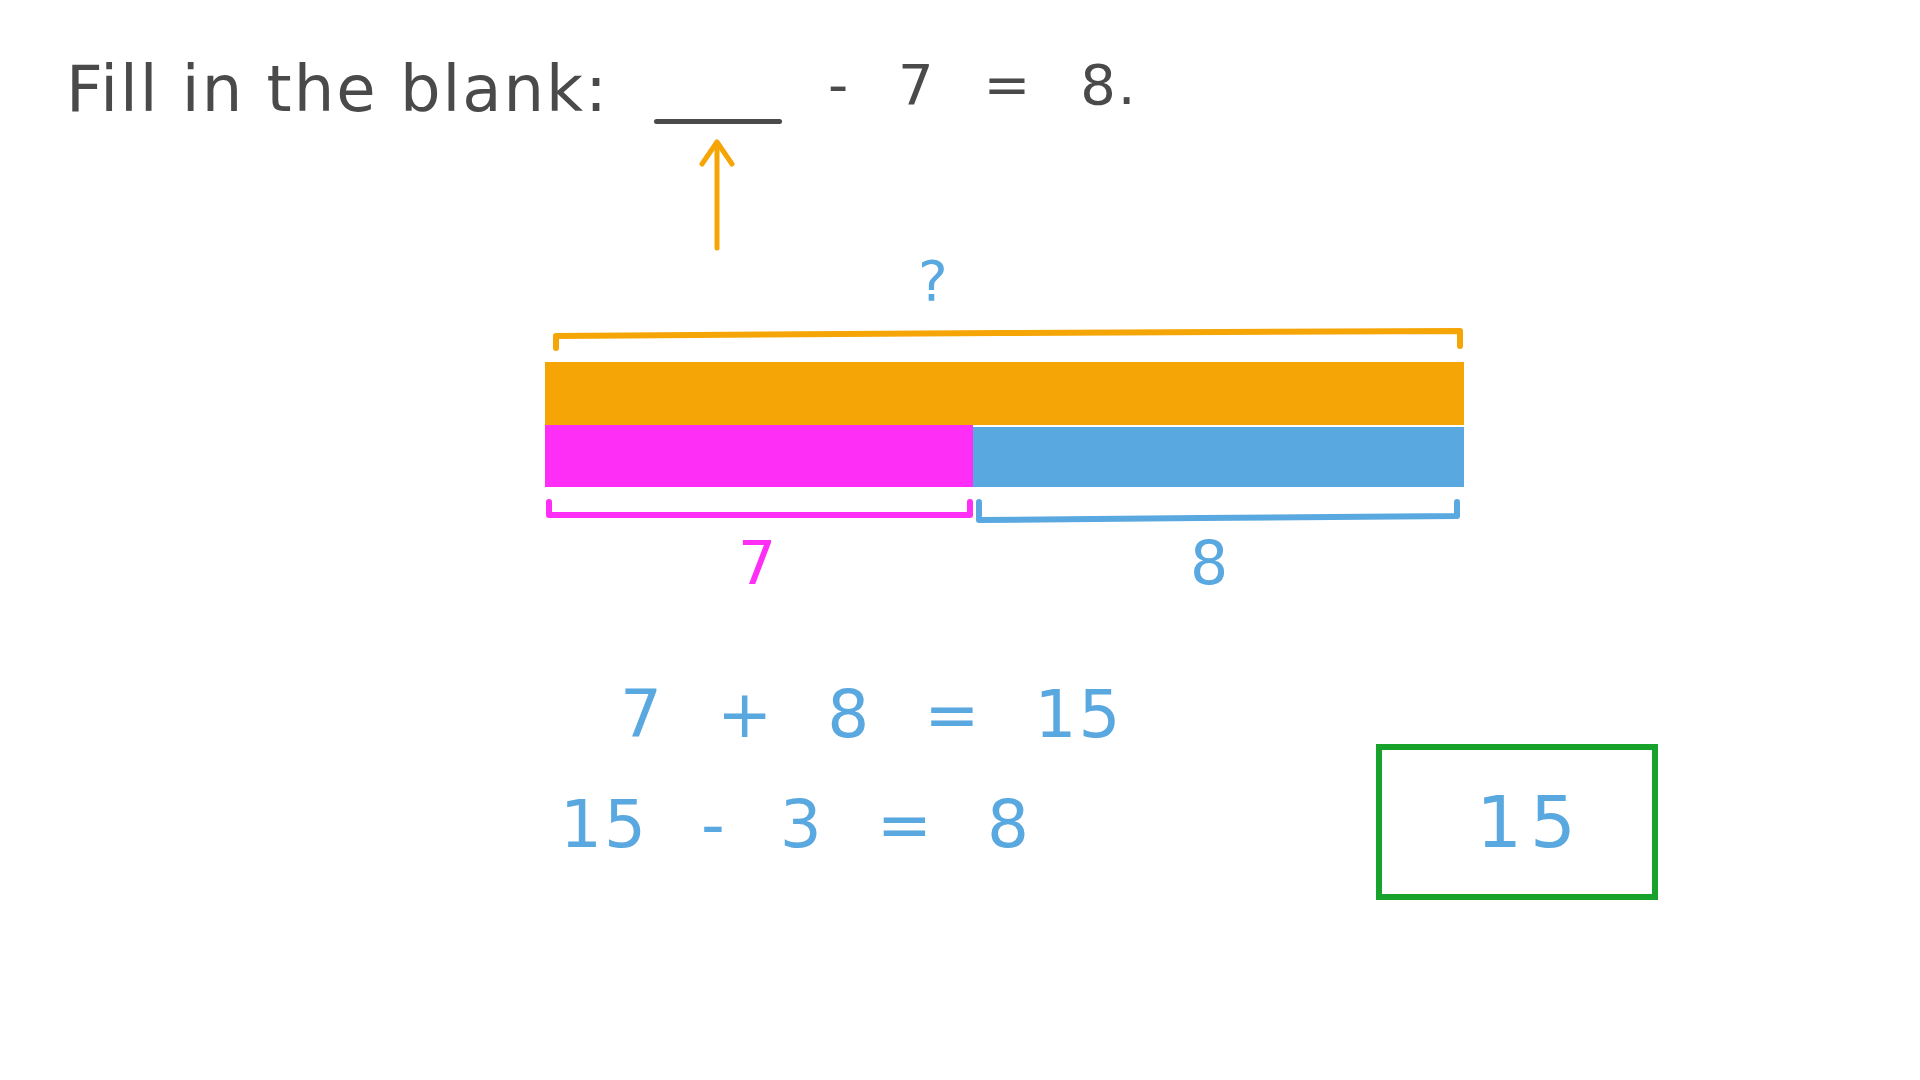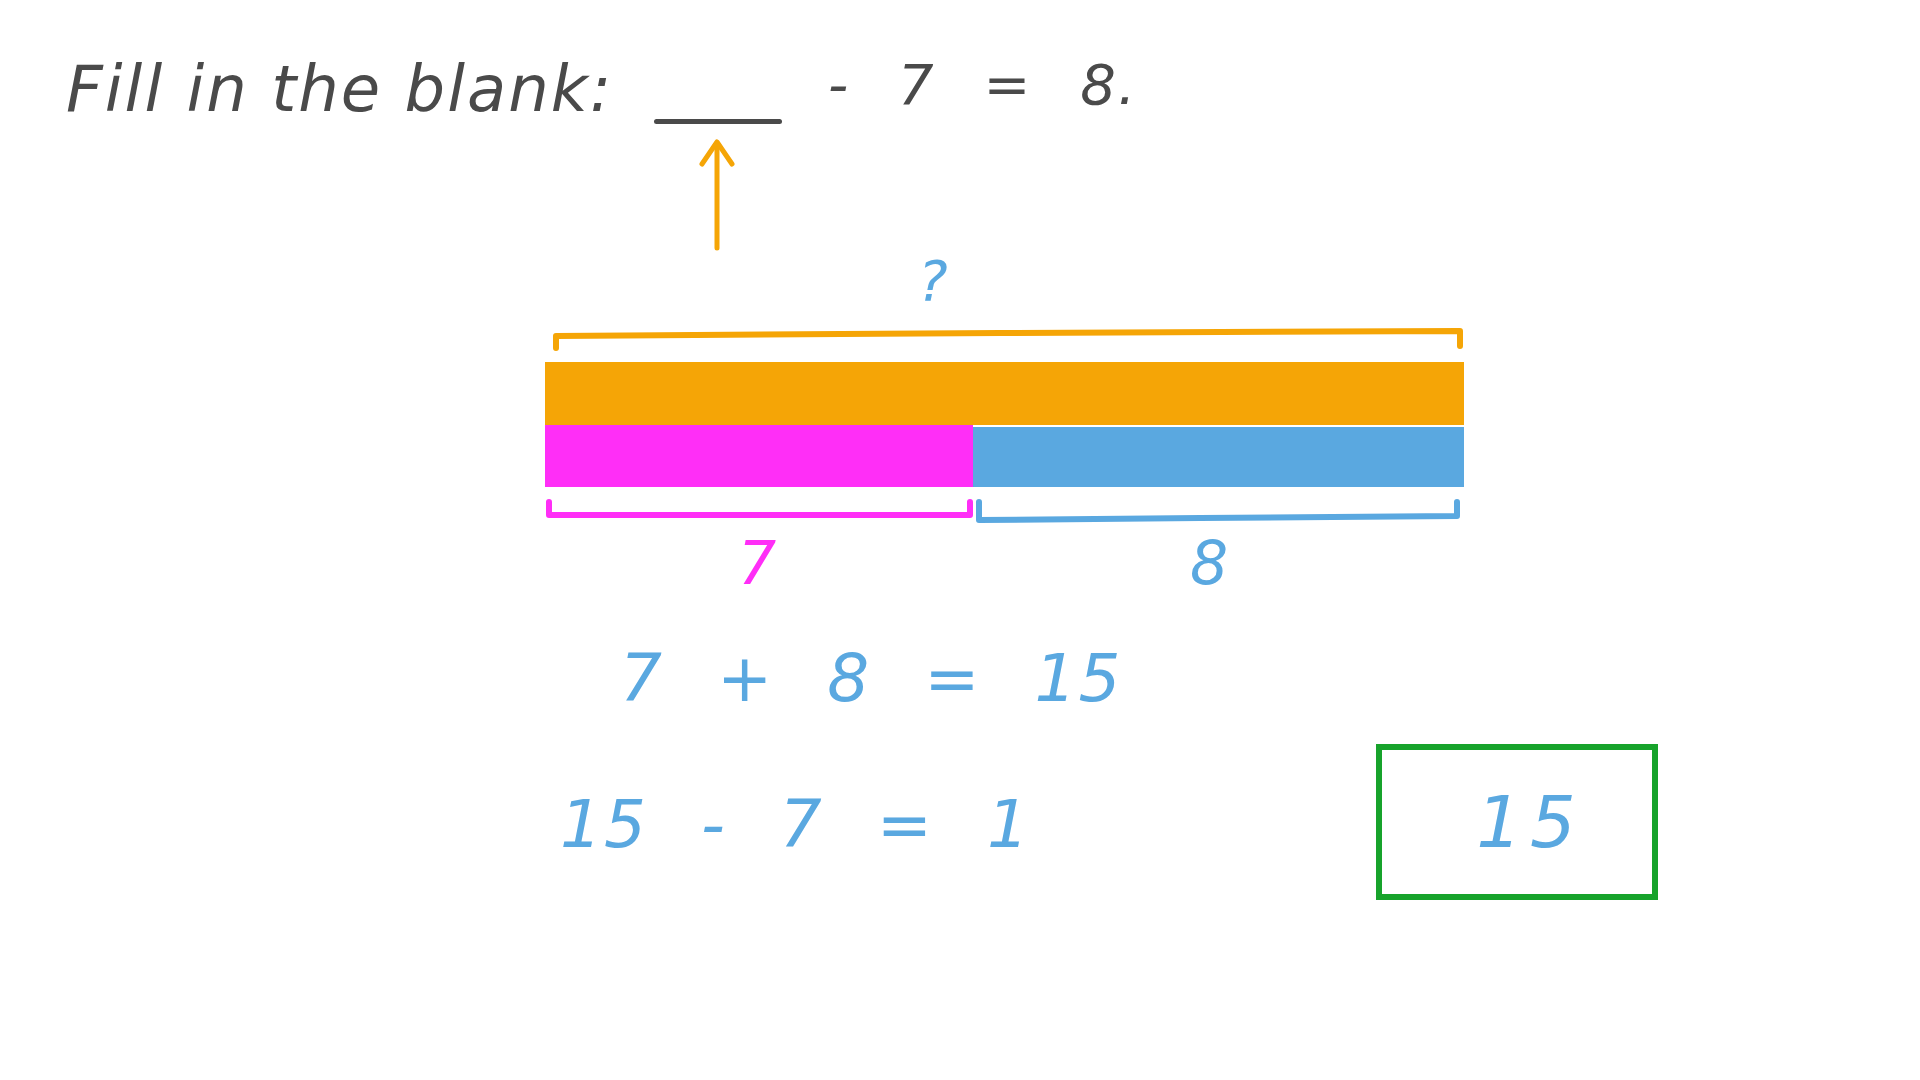--- a/index.html
+++ b/index.html
@@ -1,19 +1,19 @@
 <!DOCTYPE html>
 <html><head>
   <meta charset="utf-8">
   <style>
     html, body { margin: 0; padding: 0; background: #ffffff; }
     body { width: 1920px; height: 1080px; position: relative; overflow: hidden;
            font-family: "DejaVu Sans", sans-serif; }
     .abs { position: absolute; }
-    .hand { font-family: "DejaVu Sans", sans-serif; letter-spacing: 2px; font-style: italic; }
+    .hand { font-family: "DejaVu Sans", sans-serif; letter-spacing: 2px; }
     .title { left: 66px; top: 52px; font-size: 64px; color: #4a4a4a; }
     .eq-tail { left: 828px; top: 52px; font-size: 56px; color: #4a4a4a; word-spacing: 28px; }
     .blank-line { left: 654px; top: 119px; width: 128px; height: 5px; background: #4a4a4a; border-radius: 3px; }
     svg.overlay { position: absolute; left: 0; top: 0; }
     .q-label { left: 918px; top: 248px; font-size: 56px; color: #5aa8e0; }
     .bar { position: absolute; }
     .lbl { font-size: 60px; }
     .calc { font-size: 66px; color: #5aa8e0; word-spacing: 30px; }
     .answer-box { left: 1376px; top: 744px; width: 282px; height: 156px;
                   border: 6px solid #17a32b; box-sizing: border-box; }
@@ -44,17 +44,17 @@
 
 <div class="abs hand q-label">?</div>
 
 <div class="bar" style="left:545px; top:362px; width:919px; height:63px; background:#f5a506;"></div>
 <div class="bar" style="left:545px; top:425px; width:428px; height:62px; background:#ff2ef7;"></div>
 <div class="bar" style="left:973px; top:427px; width:491px; height:60px; background:#5aa8e0;"></div>
 
 <div class="abs hand lbl" style="left:738px; top:528px; color:#ff2ef7;">7</div>
 <div class="abs hand lbl" style="left:1190px; top:528px; color:#5aa8e0;">8</div>
 
-<div class="abs hand calc" style="left:620px; top:640px;">7 + 8 = 15</div>
-<div class="abs hand calc" style="left:560px; top:786px;">15 - 7 = 1</div>
+<div class="abs hand calc" style="left:620px; top:676px;">7 + 8 = 15</div>
+<div class="abs hand calc" style="left:560px; top:786px;">15 - 3 = 8</div>
 
 <div class="abs answer-box"></div>
 <div class="abs hand answer-text">15</div>
 
 </body></html>

